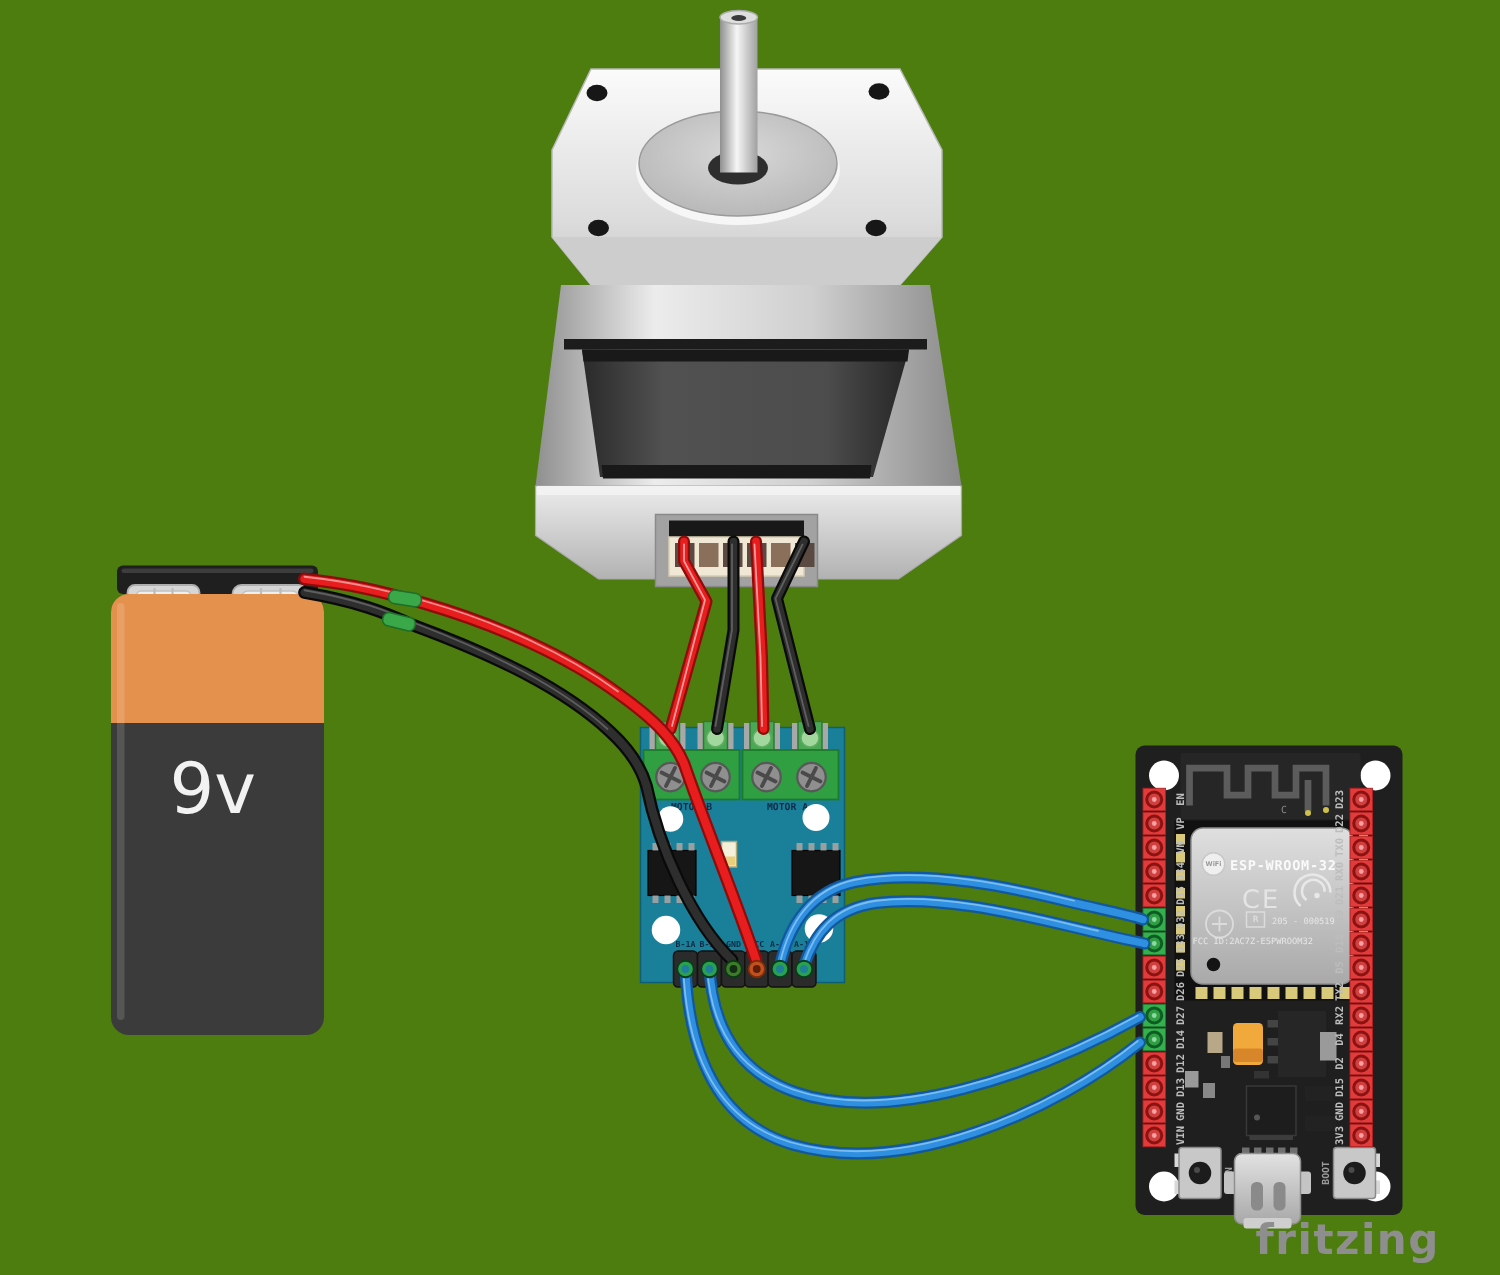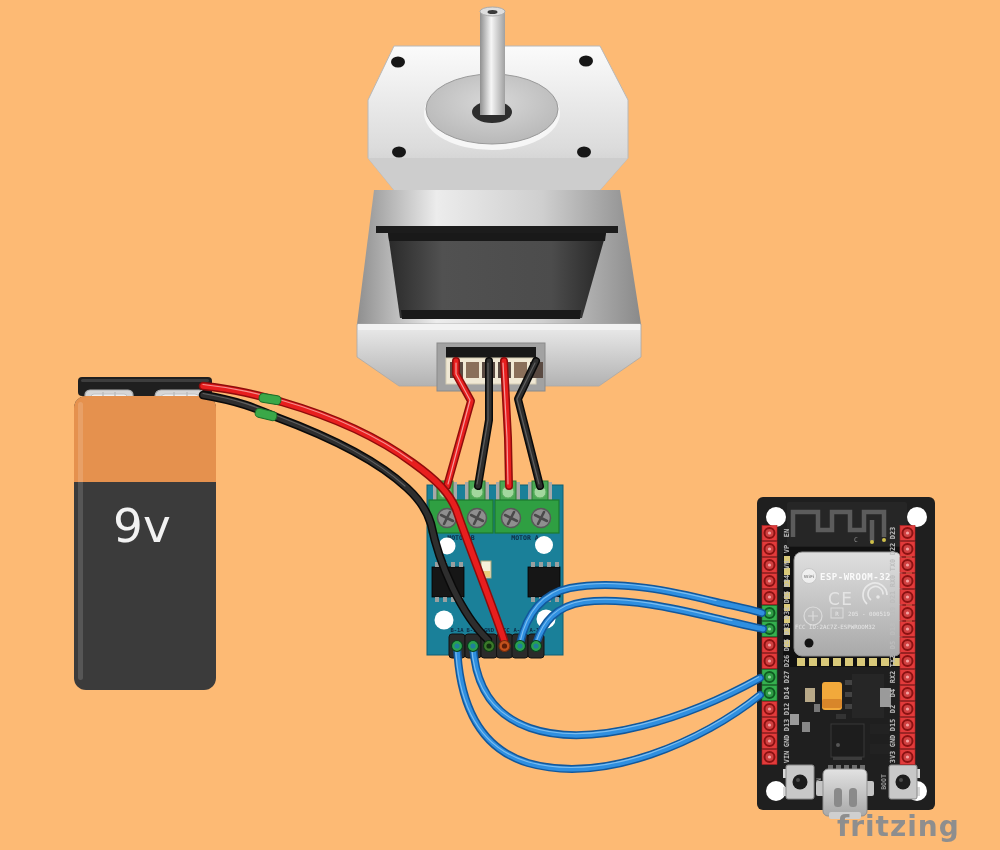--- a/index.html
+++ b/index.html
@@ -1,16 +1,16 @@
 <!DOCTYPE html>
 <html><head>
 <meta charset="utf-8">
 <style>
   html,body{margin:0;padding:0;background:#ffffff;}
-  .stage{position:relative;width:1000px;height:850px;background:#fdba74;overflow:hidden;}
+  .stage{position:relative;width:1000px;height:850px;background:#4d7c0f;overflow:hidden;}
   svg text{user-select:none;}
   .ctr{text-anchor:middle;dominant-baseline:central;}
   .pinlbl{font:bold 7px "DejaVu Sans Mono",monospace;fill:#bdbdbd;}
   .drvlbl{font:bold 5.5px "DejaVu Sans Mono",monospace;fill:#0e2b45;}
   .motorlbl{font:bold 6.5px "DejaVu Sans Mono",monospace;fill:#0e2b45;}
   .modname{font:bold 9px "DejaVu Sans Mono",monospace;fill:#fafafa;letter-spacing:.5px;}
   .modsmall{font:5.8px "DejaVu Sans Mono",monospace;fill:#e6e6e6;}
   .ce{font:17px "DejaVu Sans",sans-serif;fill:#e4e4e4;letter-spacing:1.5px;}
   .btnlbl{font:bold 6.5px "DejaVu Sans Mono",monospace;fill:#9a9a9a;}
   .antlbl{font:6.5px "DejaVu Sans Mono",monospace;fill:#8a8a8a;}

